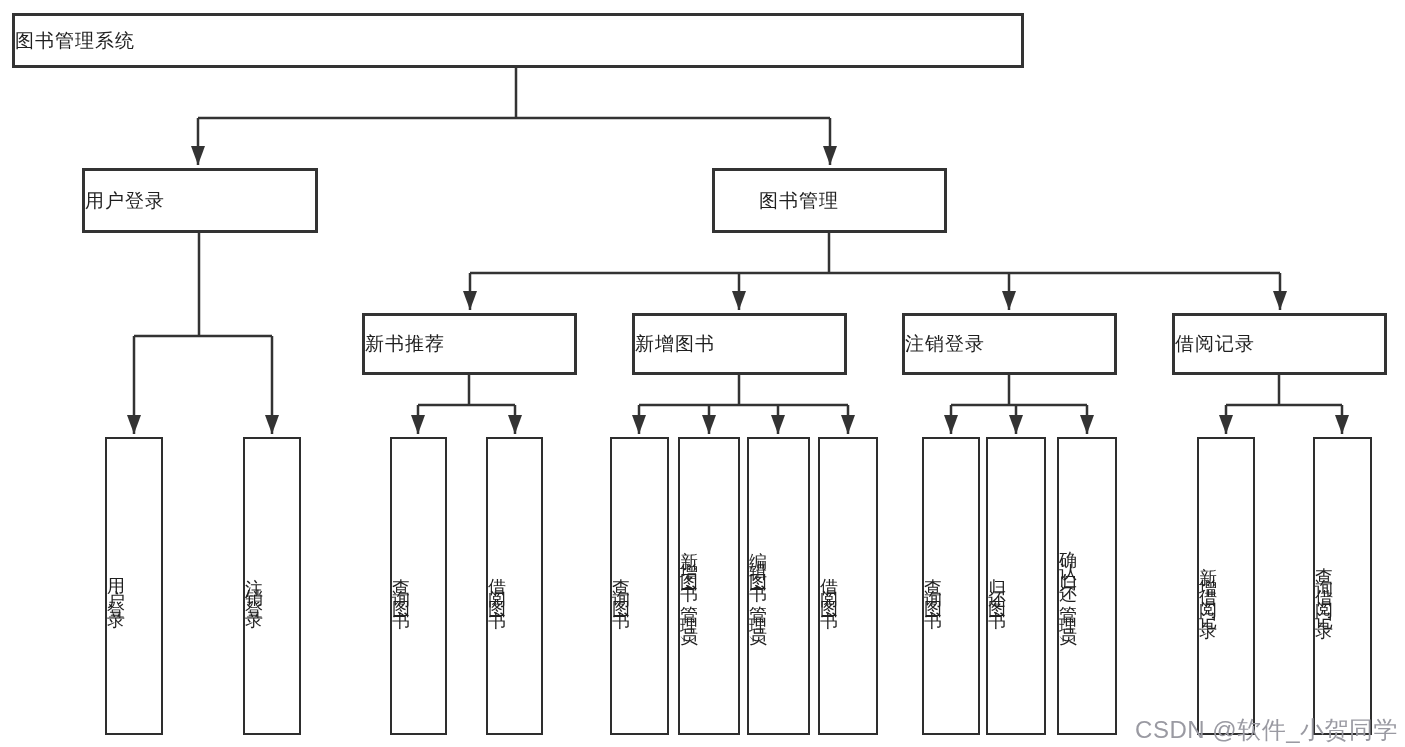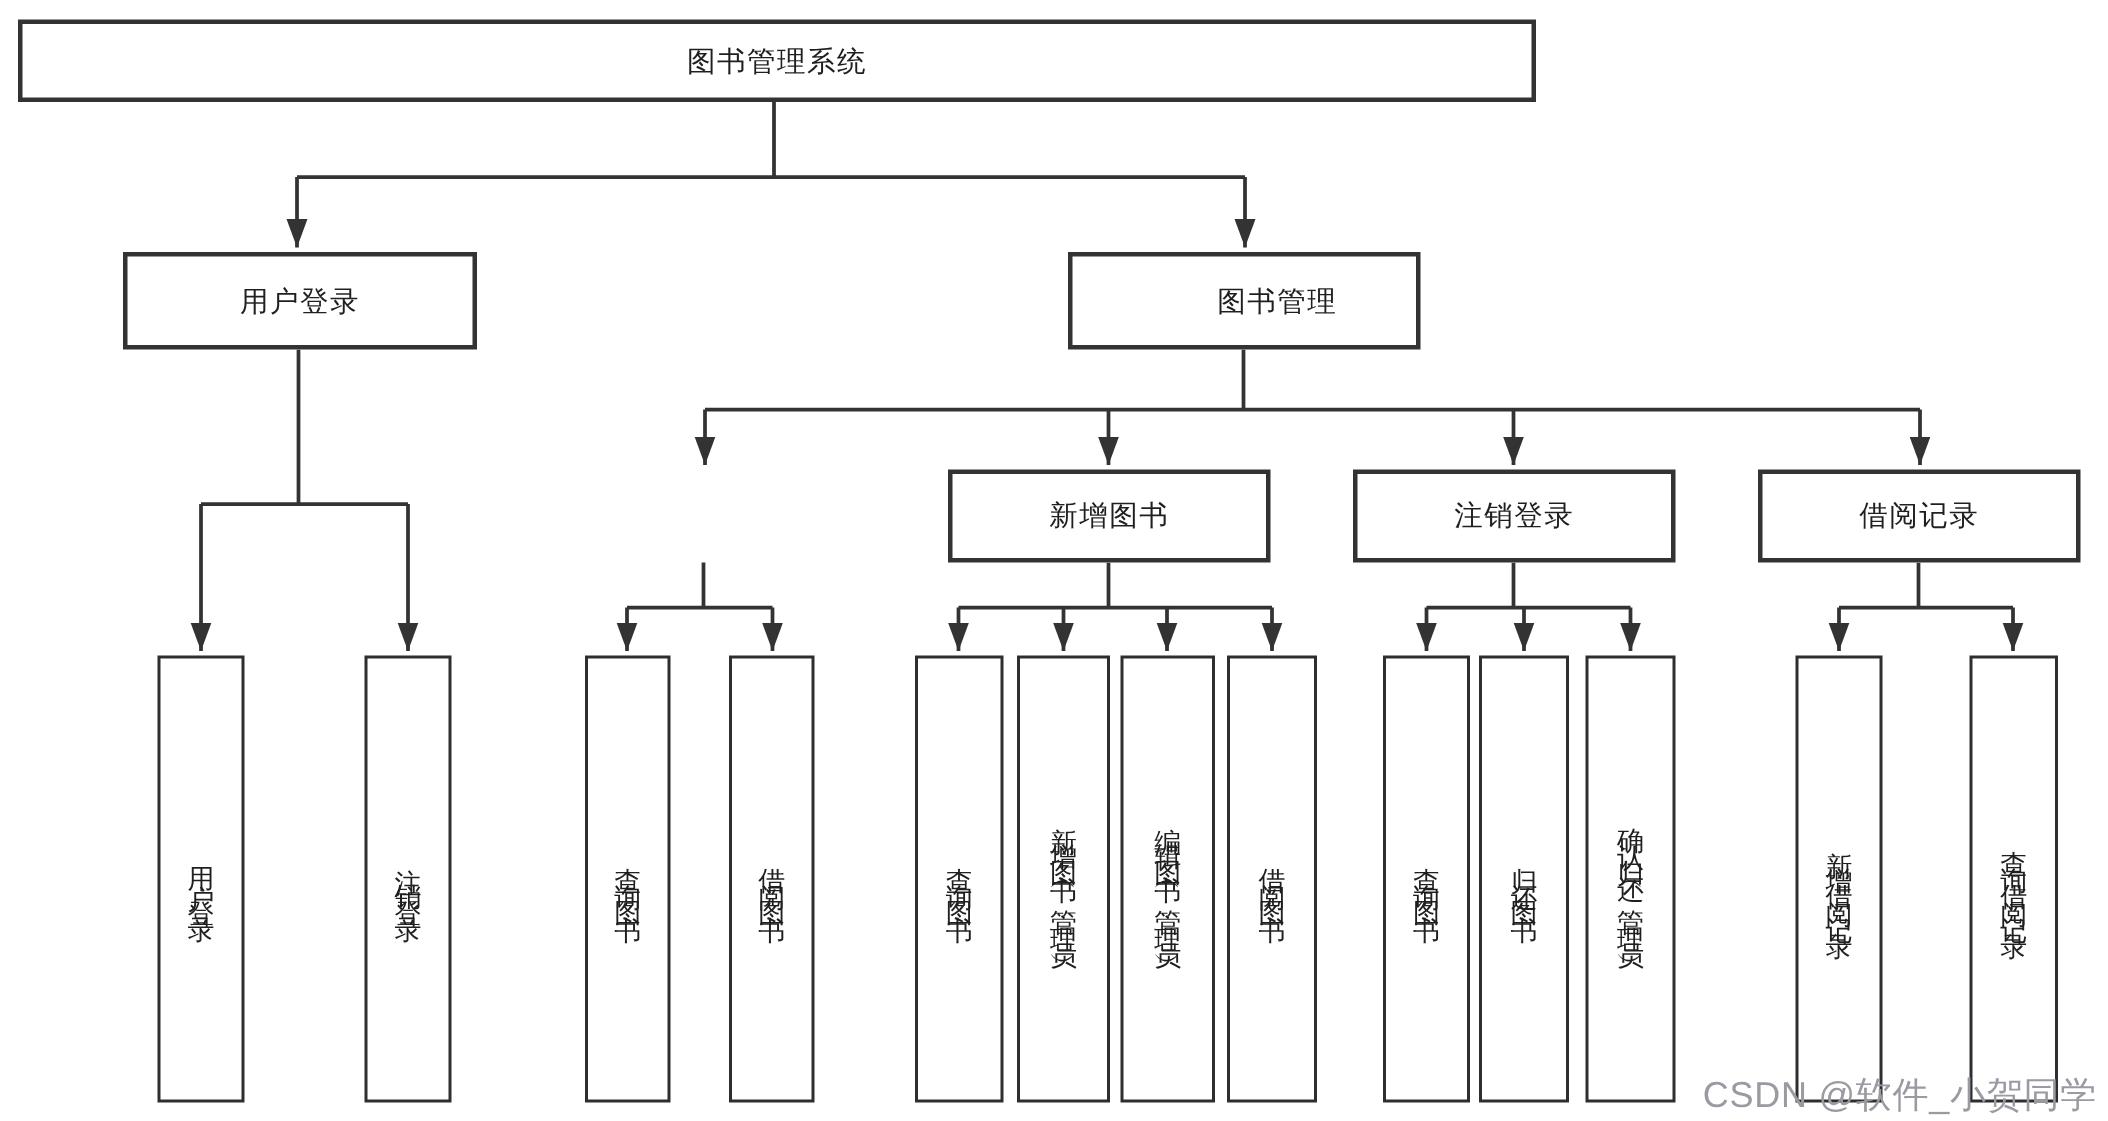--- a/index.html
+++ b/index.html
@@ -21,21 +21,21 @@
     top: 0;
     z-index: 1;
   }
   .node {
     position: absolute;
     background: #ffffff;
     border: 3px solid #333333;
     box-sizing: border-box;
     display: flex;
     align-items: center;
-    justify-content: center;
+    justify-content: flex-start;
     z-index: 2;
   }
   .node .lbl {
     color: #1f1f1f;
     font-size: 19px;
     letter-spacing: 1px;
     white-space: nowrap;
   }
   .leaf {
     border-width: 2px;
@@ -111,20 +111,23 @@
     <span class="lbl">图书管理系统</span>
   </div>
 
   <div class="node" style="left:82px; top:168px; width:236px; height:65px;">
     <span class="lbl">用户登录</span>
   </div>
   <div class="node" style="left:712px; top:168px; width:235px; height:65px;padding-left:44px;">
     <span class="lbl">图书管理</span>
   </div>
 
+  <div class="node" style="left:362px; top:313px; width:215px; height:62px;">
+    <span class="lbl">新书推荐</span>
+  </div>
   <div class="node" style="left:632px; top:313px; width:215px; height:62px;">
     <span class="lbl">新增图书</span>
   </div>
   <div class="node" style="left:902px; top:313px; width:215px; height:62px;">
     <span class="lbl">注销登录</span>
   </div>
   <div class="node" style="left:1172px; top:313px; width:215px; height:62px;">
     <span class="lbl">借阅记录</span>
   </div>
 

